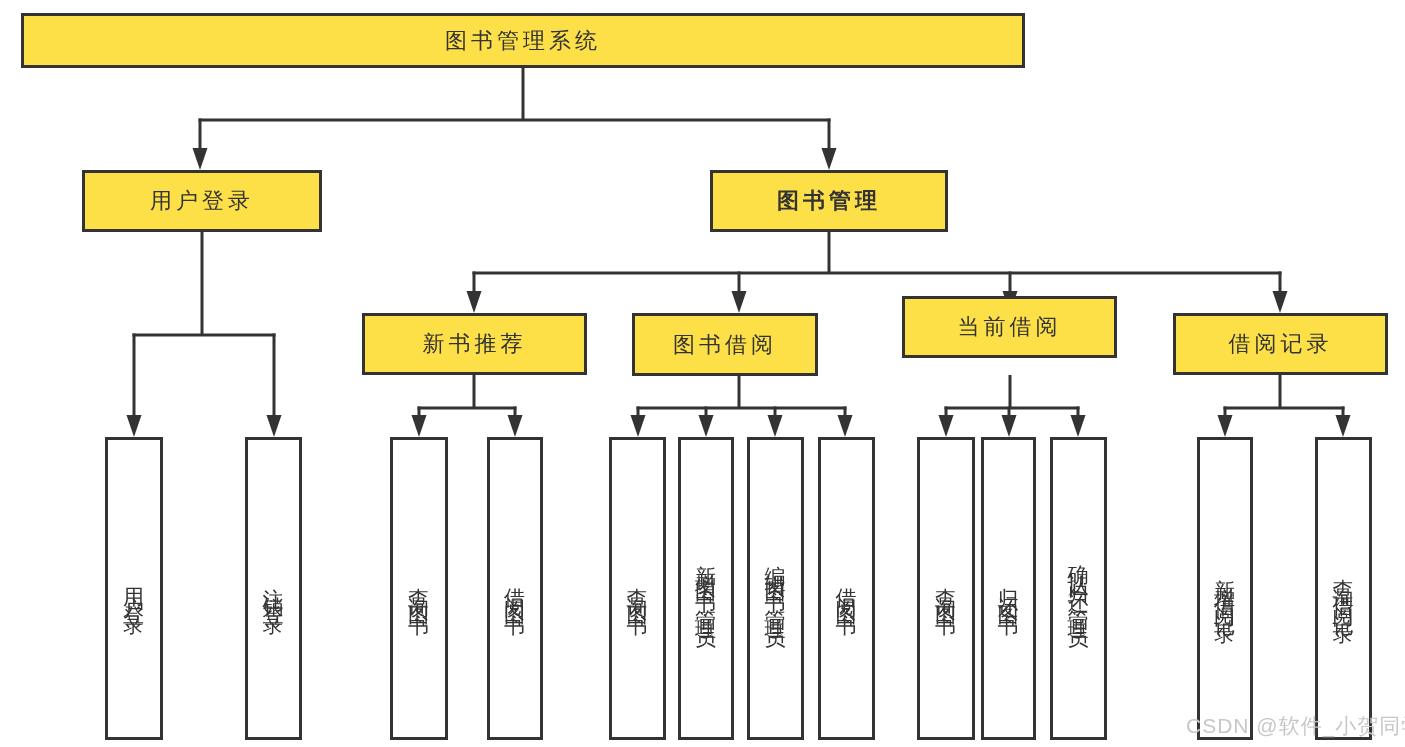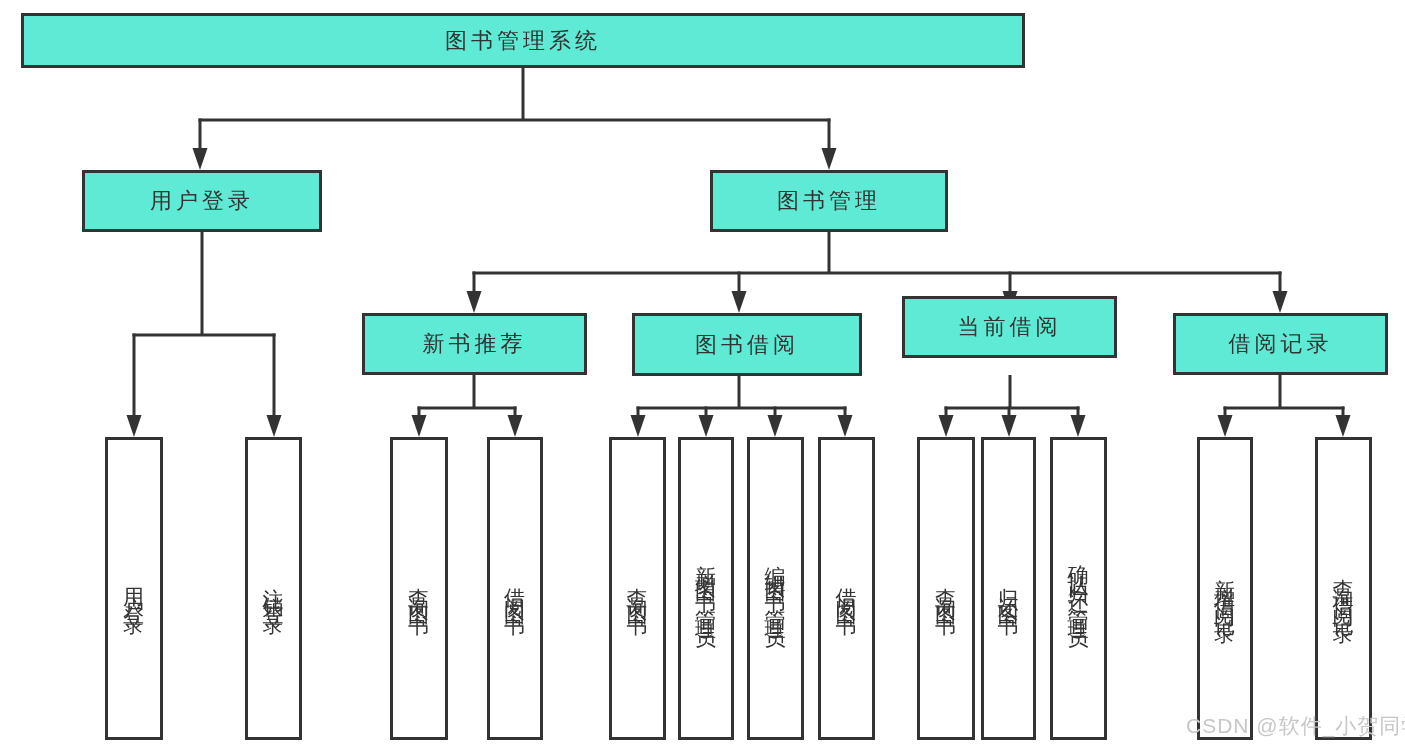--- a/index.html
+++ b/index.html
@@ -20,21 +20,21 @@
     left: 0;
     top: 0;
     width: 1405px;
     height: 747px;
     z-index: 1;
   }
   .node {
     position: absolute;
     box-sizing: border-box;
     border: 3px solid #333333;
-    background: #5eead4;
+    background: #fde047;
     display: flex;
     align-items: center;
     justify-content: center;
     z-index: 2;
   }
   .node .label {
     color: #333333;
     font-size: 22px;
     letter-spacing: 4px;
     white-space: nowrap;
@@ -140,28 +140,28 @@
     <polygon points="1335.5,415 1350.5,415 1343,437"></polygon>
   </svg>
 
   <div class="node" style="left:21px; top:13px; width:1004px; height:55px;">
     <span class="label">图书管理系统</span>
   </div>
 
   <div class="node" style="left:82px; top:170px; width:240px; height:62px;">
     <span class="label">用户登录</span>
   </div>
-  <div class="node" style="left:710px; top:170px; width:238px; height:62px;">
+  <div class="node" style="left:710px; top:170px; width:238px; height:62px;font-weight:bold;">
     <span class="label">图书管理</span>
   </div>
 
   <div class="node" style="left:362px; top:313px; width:225px; height:62px;">
     <span class="label">新书推荐</span>
   </div>
-  <div class="node" style="left:632px; top:313px; width:230px; height:63px;">
+  <div class="node" style="left:632px; top:313px; width:186px; height:63px;">
     <span class="label">图书借阅</span>
   </div>
   <div class="node" style="left:902px; top:296px; width:215px; height:62px;">
     <span class="label">当前借阅</span>
   </div>
   <div class="node" style="left:1173px; top:313px; width:215px; height:62px;">
     <span class="label">借阅记录</span>
   </div>
 
   <div class="leaf" style="left:105px; width:58px;">

